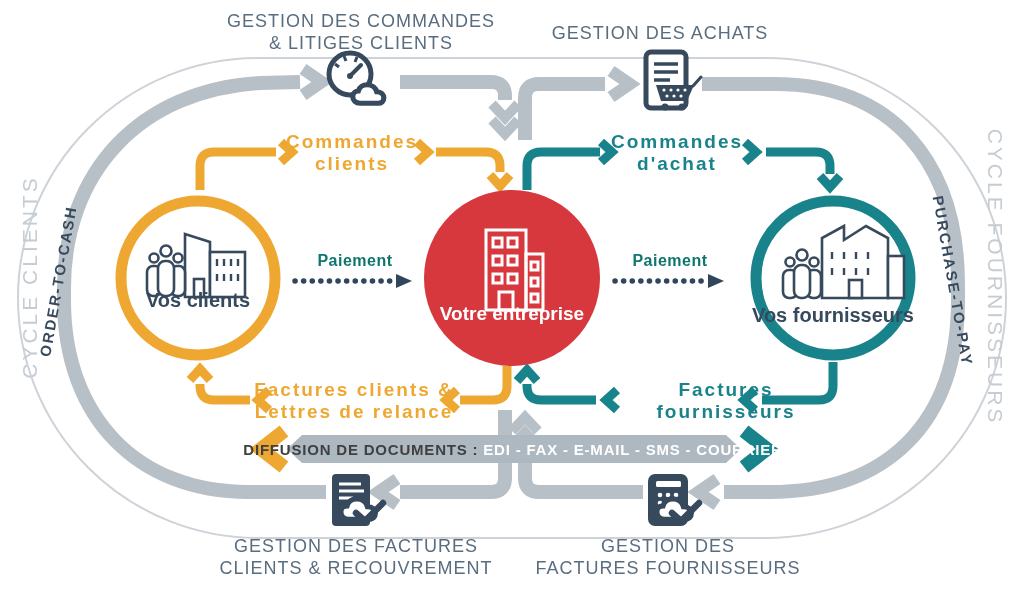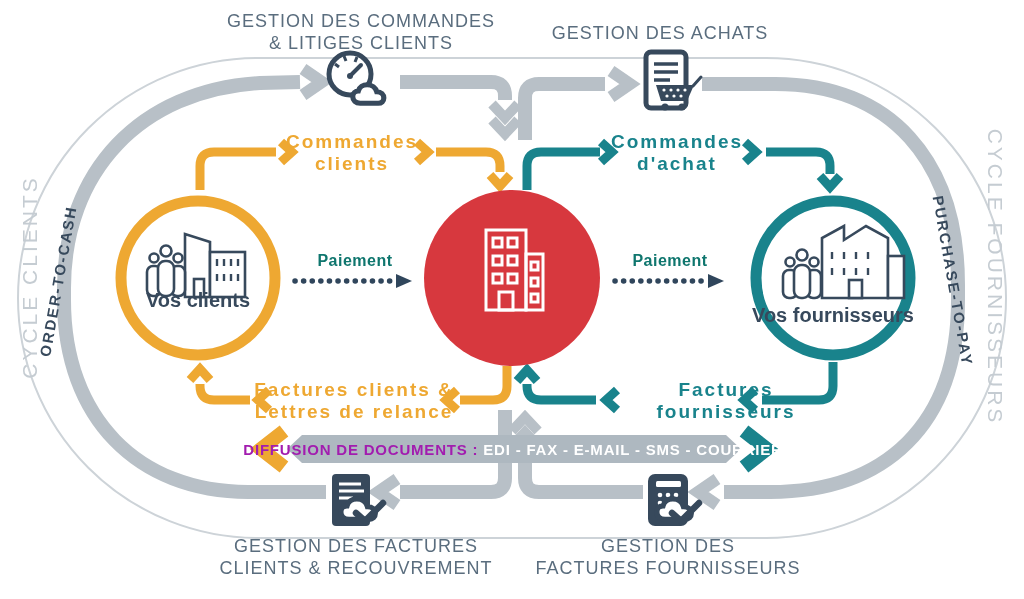--- a/index.html
+++ b/index.html
@@ -14,21 +14,21 @@
   .paiement{color:#0f766e;font-size:16px;font-weight:bold;letter-spacing:.5px;}
   .node-label{color:#37495C;font-size:20px;font-weight:bold;}
   .node-label.white{color:#fff;font-size:19px;}
   .cycle-name{color:#C5CCD2;font-size:21px;letter-spacing:3px;}
   .cycle-method{color:#37495C;font-size:15px;font-weight:bold;letter-spacing:2px;}
   #cycle-clients{left:30px;top:277px;transform:translate(-50%,-50%) rotate(-90deg);}
   #order-to-cash{left:58px;top:281px;transform:translate(-50%,-50%) rotate(-80deg);}
   #cycle-fournisseurs{left:995px;top:277px;transform:translate(-50%,-50%) rotate(90deg);}
   #purchase-to-pay{left:953px;top:281px;transform:translate(-50%,-50%) rotate(80deg);}
   #banner-text{left:513px;top:449px;font-size:15px;font-weight:bold;letter-spacing:.8px;}
-  #banner-text .b1{color:#a21caf;}
+  #banner-text .b1{color:#404040;}
   #banner-text .b2{color:#fff;}
 </style>
 </head>
 <body>
 
 <div id="stage">
 
 <svg width="1024" height="599" viewBox="0 0 1024 599">
   <defs>
     <path id="cloudShape" d="M11 26 C5 26 1 22 1 17 C1 12.5 4.5 9.5 8.5 9.5 C10 4 15 1 20.5 1 C27 1 32 5 33.5 10.5 C39.5 10.5 43 14.5 43 19 C43 23 40 26 35.5 26 Z"></path>
@@ -235,20 +235,21 @@
 
 <div class="label flow teal" style="left:677px;top:153px;">
   <div>Commandes</div>
   <div>d'achat</div>
 </div>
 
 <div class="label paiement" style="left:355px;top:261px;">Paiement</div>
 <div class="label paiement" style="left:670px;top:261px;">Paiement</div>
 
 <div class="label node-label" style="left:198px;top:300px;">Vos clients</div>
+<div class="label node-label white" style="left:512px;top:314px;">Votre entreprise</div>
 <div class="label node-label" style="left:833px;top:315px;">Vos fournisseurs</div>
 
 <div class="label flow yellow" style="left:354px;top:401px;">
   <div>Factures clients &amp;</div>
   <div>Lettres de relance</div>
 </div>
 
 <div class="label flow teal" style="left:682px;top:401px;margin-left:44px;">
   <div>Factures</div>
   <div>fournisseurs</div>

